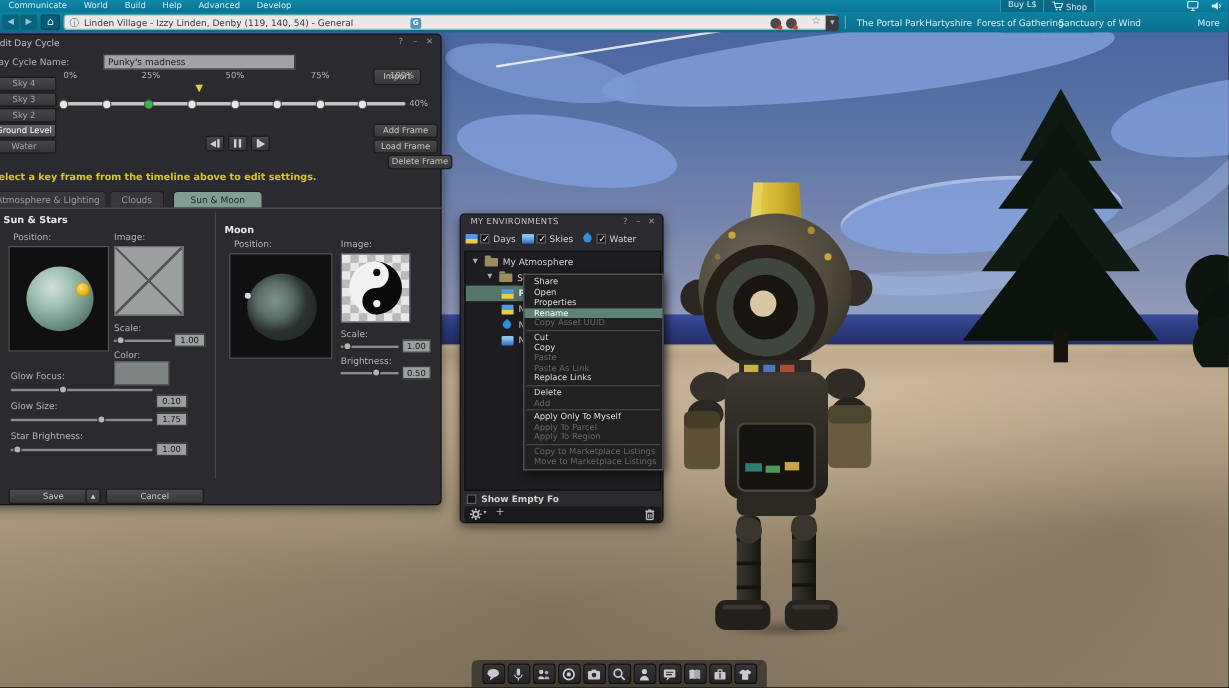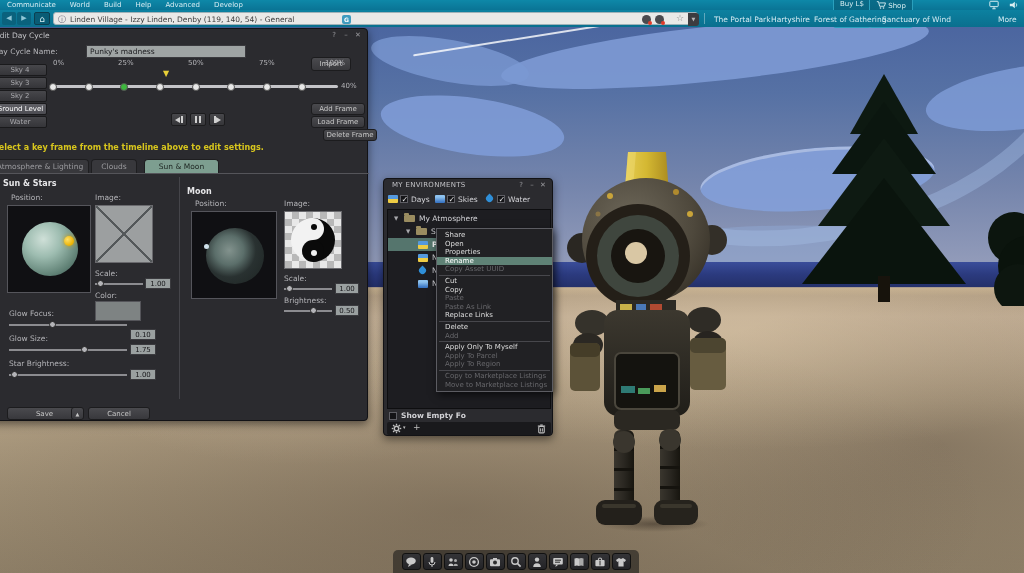--- a/index.html
+++ b/index.html
@@ -412,21 +412,21 @@
     <div class="valbox" style="left:344px;top:254px;width:24px;">1.00</div>
     <div class="lbl" style="left:293px;top:267px;">Brightness:</div>
     <div class="slider" style="left:293px;top:277px;width:48px;">
         <span class="strack"></span>
         <span class="sthumb" style="left:26px;"></span>
       </div>
     <div class="valbox" style="left:344px;top:276px;width:24px;">0.50</div>
 
     <div class="btn" style="left:16px;top:378px;width:75px;height:13px;line-height:12px;">Save</div>
     <div class="btn" style="left:80px;top:378px;width:13px;height:13px;line-height:12px;font-size:5px;">▲</div>
-    <div class="btn" style="left:97px;top:378px;width:62px;height:13px;line-height:12px;">Cancel</div>
+    <div class="btn" style="left:97px;top:378px;width:82px;height:13px;line-height:12px;">Cancel</div>
   </div>
 
   <div class="abs floater" style="left:383px;top:178px;width:170px;height:258px;">
     <div class="ftitle" style="left:8px;top:2px;font-size:7px;letter-spacing:.3px;">MY ENVIRONMENTS</div>
     <div class="fctl" style="right:26px;">?</div>
     <div class="fctl" style="right:15px;">–</div>
     <div class="fctl" style="right:4px;">✕</div>
 
     <span class="ic-day" style="left:4px;top:16px;"></span>
     <span class="cb checked" style="left:16px;top:16px;"></span>

